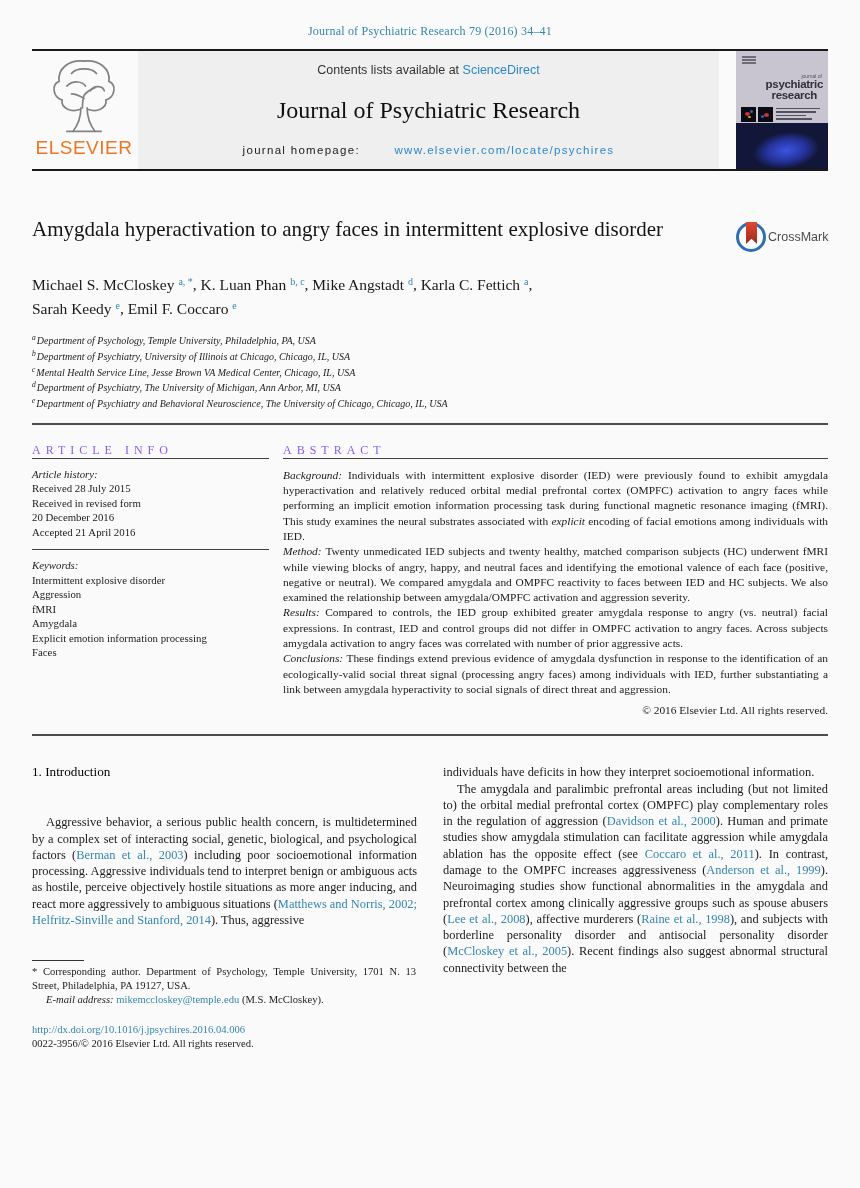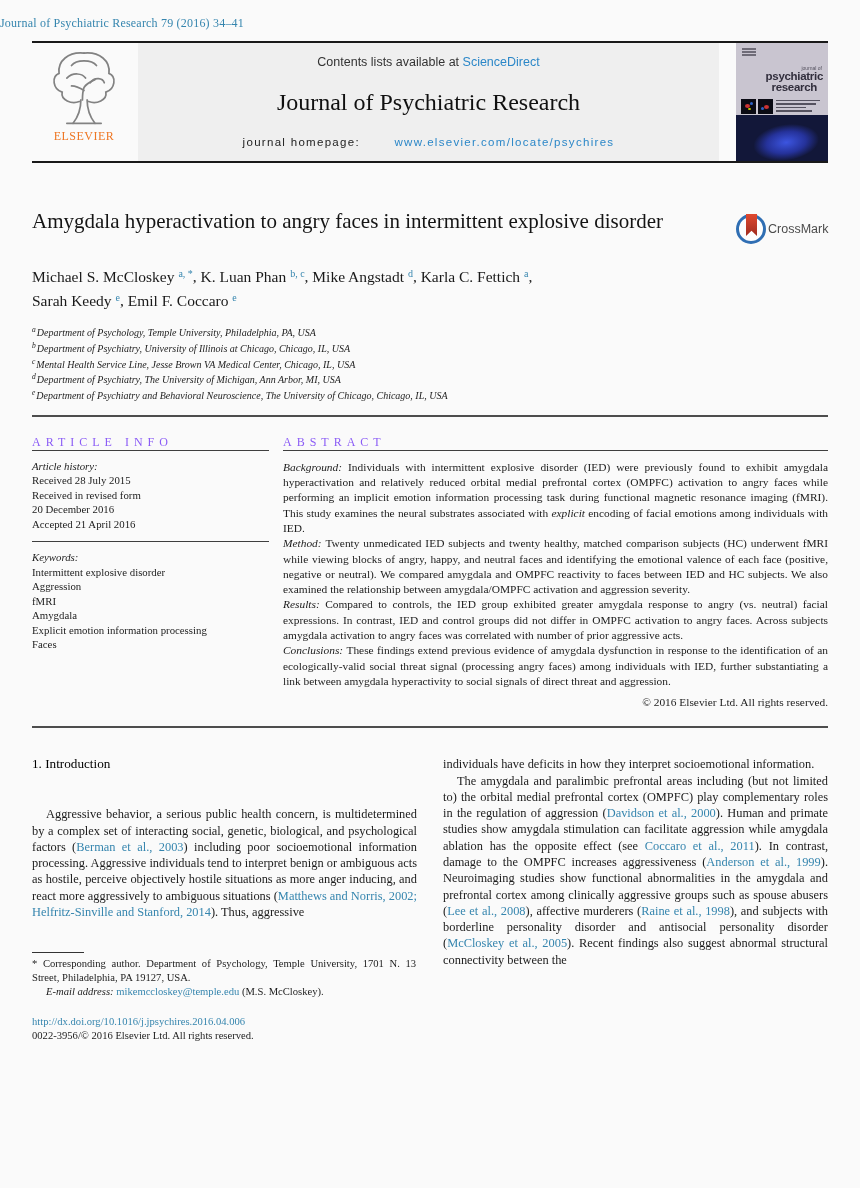--- a/index.html
+++ b/index.html
@@ -20,22 +20,22 @@
     -webkit-font-smoothing:antialiased;
   }
   .page{
     position:relative;
     width:860px;height:1188px;
     background:#fafafa;
     overflow:hidden;
   }
   
   .citation{
-    padding-top:16px;
-    text-align:left;
+    padding-top:24px;
+    text-align:center;
     font-size:12px;
     color:var(--link);
     letter-spacing:.2px;
   }
   
   .header-band{
     margin:10px 32px 0 32px;
     border-top:2px solid #191919;
     border-bottom:2px solid #191919;
     display:flex;
@@ -44,22 +44,22 @@
     background:#fafafa;
   }
   .elsevier-logo{
     width:104px;
     display:flex;flex-direction:column;align-items:center;justify-content:flex-start;
     padding-top:4px;
     background:#fafafa;
   }
   .elsevier-logo svg{width:78px;height:84px;}
   .elsevier-word{
-    font-family:Liberation Serif, serif;
-    font-size:12px;color:var(--orange);
+    font-family:Liberation Sans, sans-serif;
+    font-size:19px;color:var(--orange);
     letter-spacing:.5px;margin-top:-2px;
   }
   .banner{
     flex:1;
     background:var(--banner-bg);
     margin:0 17px 0 2px;
     display:flex;flex-direction:column;align-items:center;justify-content:space-between;
     padding:12px 8px 13px 8px;
   }
   .banner-contents{font-family:"Liberation Sans", sans-serif;font-size:12.5px;color:#333;}

